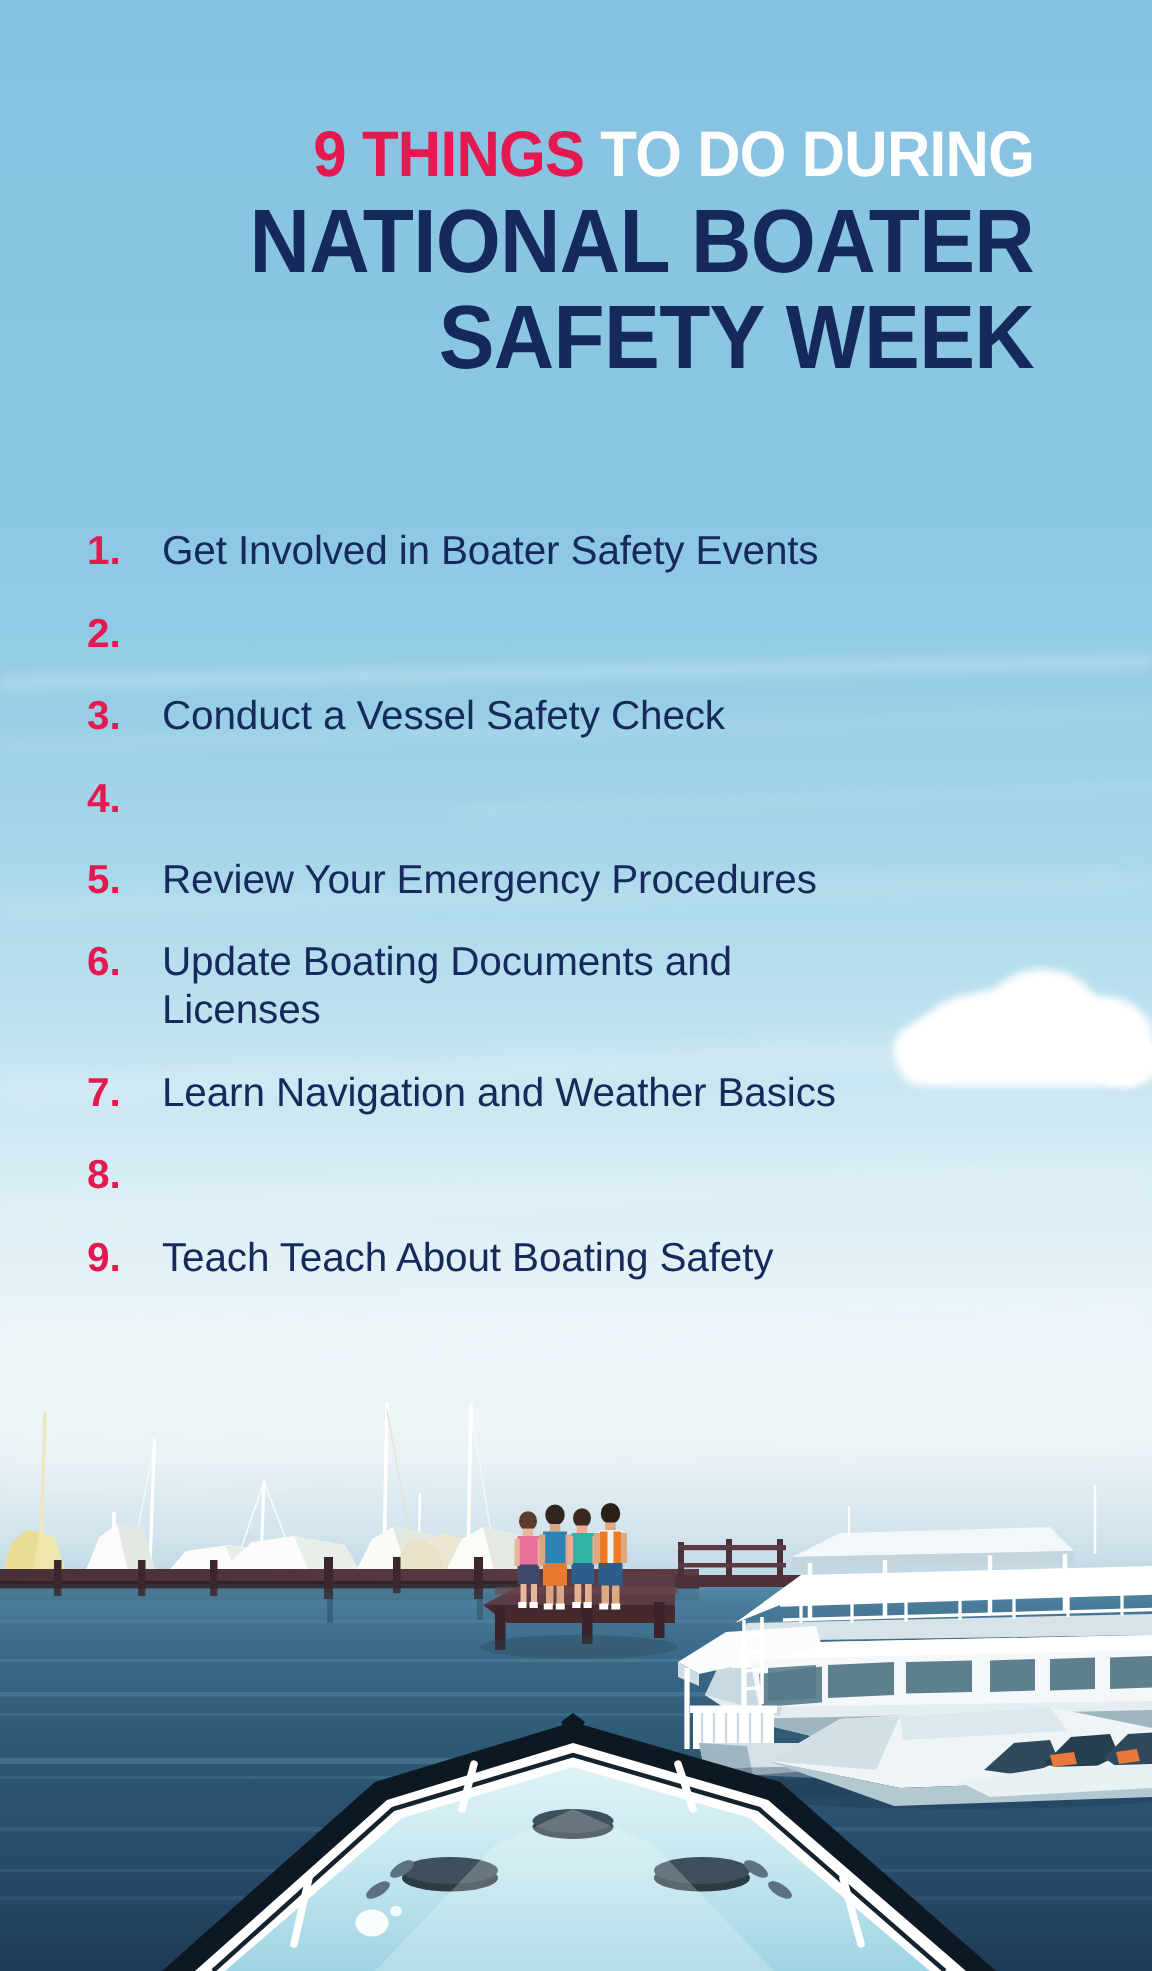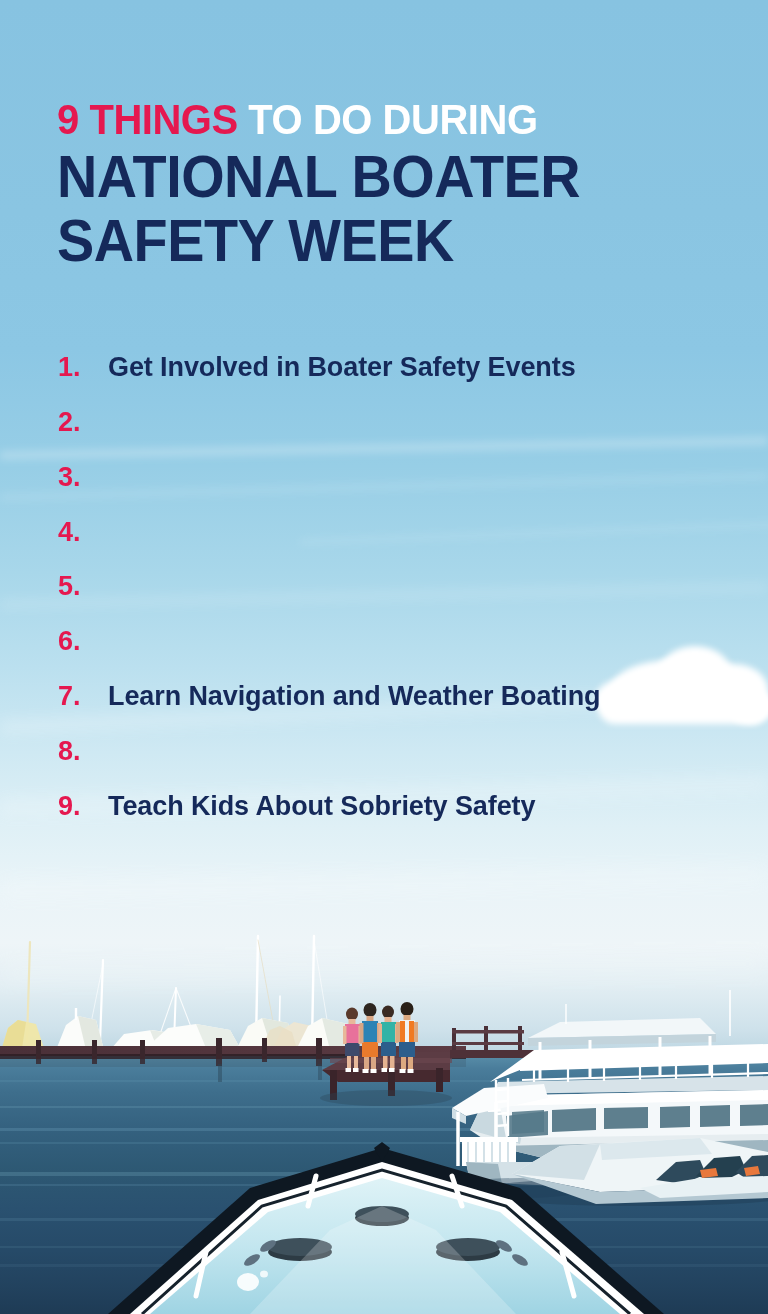--- a/index.html
+++ b/index.html
@@ -80,24 +80,25 @@
   .wv8 { top:214px; height:3px; opacity:.22; }
   .wv9 { top:30px;  height:2px; opacity:.30; }
 
   
   .scene { position:absolute; left:0; top:930px; width:768px; height:384px; }
 
   
   .content { position:absolute; left:0; top:0; width:768px; height:1314px; }
 
   .title {
-    position:absolute; left:57px; top:100px; width:680px;
+    position:absolute; left:57px; top:84px; width:680px;
     font-weight:700;
     letter-spacing:-0.5px;
     line-height:0.92;
+    text-align:right;
   }
   .title-line1 {
     font-size:43px; font-weight:700;
     font-stretch:condensed;
     text-transform:uppercase;
     white-space:nowrap;
     transform:scaleX(0.93); transform-origin:left center;
   }
   .t-pink { color:#E5184F; }
   .t-white { color:#FFFFFF; }
@@ -120,21 +121,21 @@
   }
   .li-num {
     flex:0 0 50px;
     color:#E5184F;
     font-size:27px; font-weight:700;
     line-height:1.18;
     text-align:left;
   }
   .li-txt {
     color:#15295A;
-    font-size:27px; font-weight:700;
+    font-size:27px; font-weight:400;
     line-height:1.18;
     letter-spacing:-0.1px;
   }
 </style>
 </head>
 <body>
 
 <div id="poster">
 
   <div class="sky">
@@ -469,37 +470,40 @@
     <div class="list">
       <div class="li">
         <div class="li-num">1.</div>
         <div class="li-txt">Get Involved in Boater Safety Events</div>
       </div>
       <div class="li">
         <div class="li-num">2.</div>
       </div>
       <div class="li">
         <div class="li-num">3.</div>
+        <div class="li-txt">Conduct a Vessel Safety Check</div>
       </div>
       <div class="li">
         <div class="li-num">4.</div>
       </div>
       <div class="li">
         <div class="li-num">5.</div>
+        <div class="li-txt">Review Your Emergency Procedures</div>
       </div>
       <div class="li">
         <div class="li-num">6.</div>
+        <div class="li-txt" style="max-width:480px">Update Boating Documents and Licenses</div>
       </div>
       <div class="li">
         <div class="li-num">7.</div>
-        <div class="li-txt">Learn Navigation and Weather Boating</div>
+        <div class="li-txt">Learn Navigation and Weather Basics</div>
       </div>
       <div class="li">
         <div class="li-num">8.</div>
       </div>
       <div class="li">
         <div class="li-num">9.</div>
-        <div class="li-txt">Teach Kids About Sobriety Safety</div>
+        <div class="li-txt">Teach Teach About Boating Safety</div>
       </div>
     </div>
 
   </div>
 </div>
 
 </body></html>

